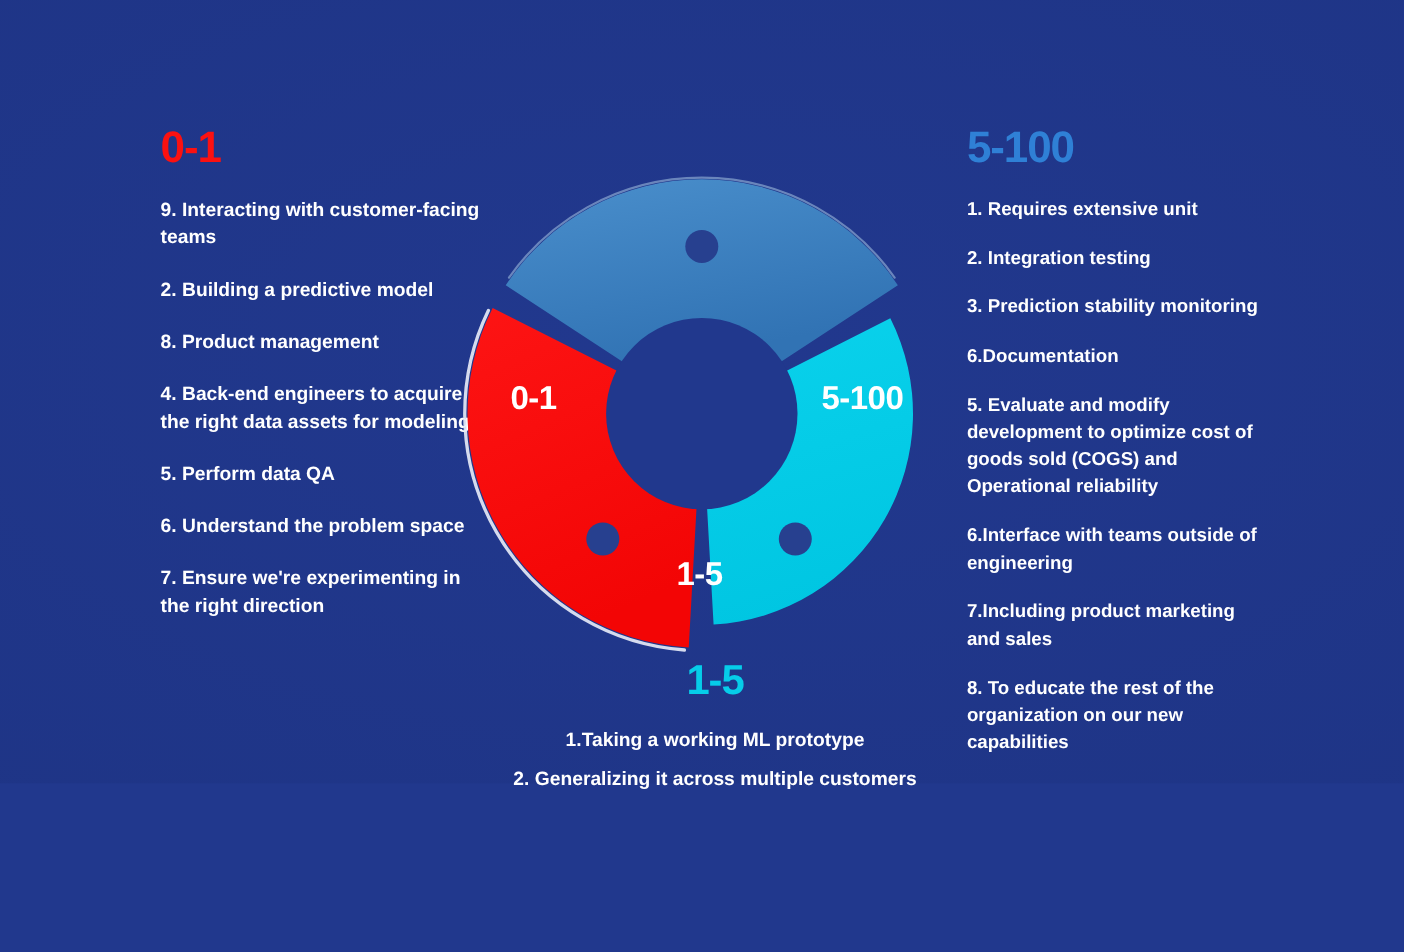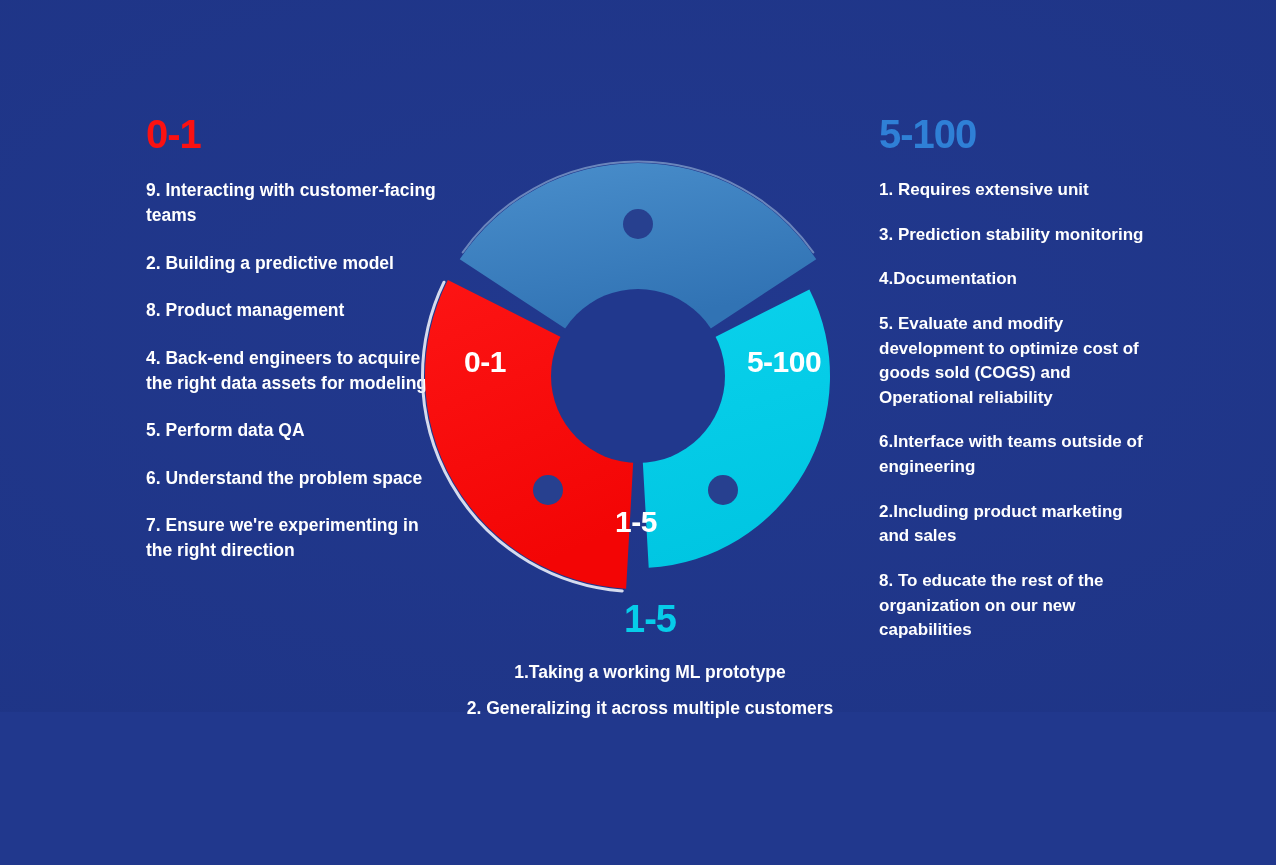--- a/index.html
+++ b/index.html
@@ -83,25 +83,26 @@
     <p class="bullet">8. Product management</p>
     <p class="bullet">4. Back-end engineers to acquire the right data assets for modeling</p>
     <p class="bullet">5. Perform data QA</p>
     <p class="bullet">6. Understand the problem space</p>
     <p class="bullet">7. Ensure we're experimenting in the right direction</p>
   </div>
 
   <div class="col col-right">
     <div class="heading blue">5-100</div>
     <p class="bullet">1. Requires extensive unit</p>
+    <p class="bullet">2. Integration testing</p>
     <p class="bullet">3. Prediction stability monitoring</p>
-    <p class="bullet">4.Documentation</p>
+    <p class="bullet">6.Documentation</p>
     <p class="bullet">5. Evaluate and modify development to optimize cost of goods sold (COGS) and Operational reliability</p>
     <p class="bullet">6.Interface with teams outside of engineering</p>
-    <p class="bullet">2.Including product marketing and sales</p>
+    <p class="bullet">7.Including product marketing and sales</p>
     <p class="bullet">8. To educate the rest of the organization on our new capabilities</p>
   </div>
 
   <div class="col col-bottom">
     <div class="heading cyan">1-5</div>
     <p class="bullet">1.Taking a working ML prototype</p>
     <p class="bullet">2. Generalizing it across multiple customers</p>
   </div>
 
   <svg id="donut" width="460" height="460" viewBox="0 0 460 460">

